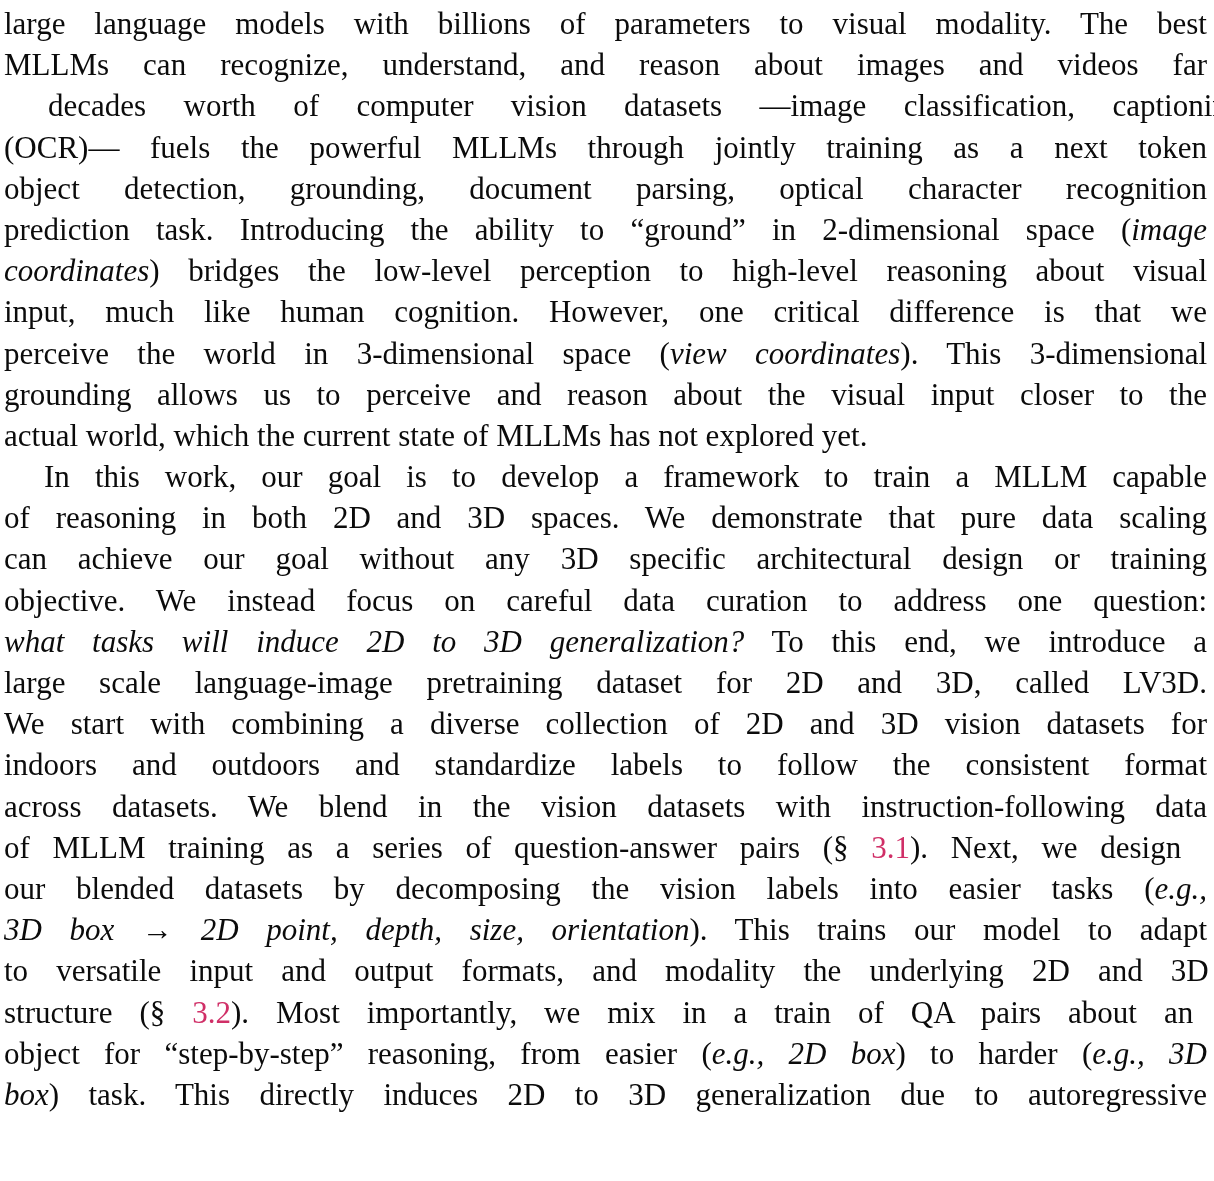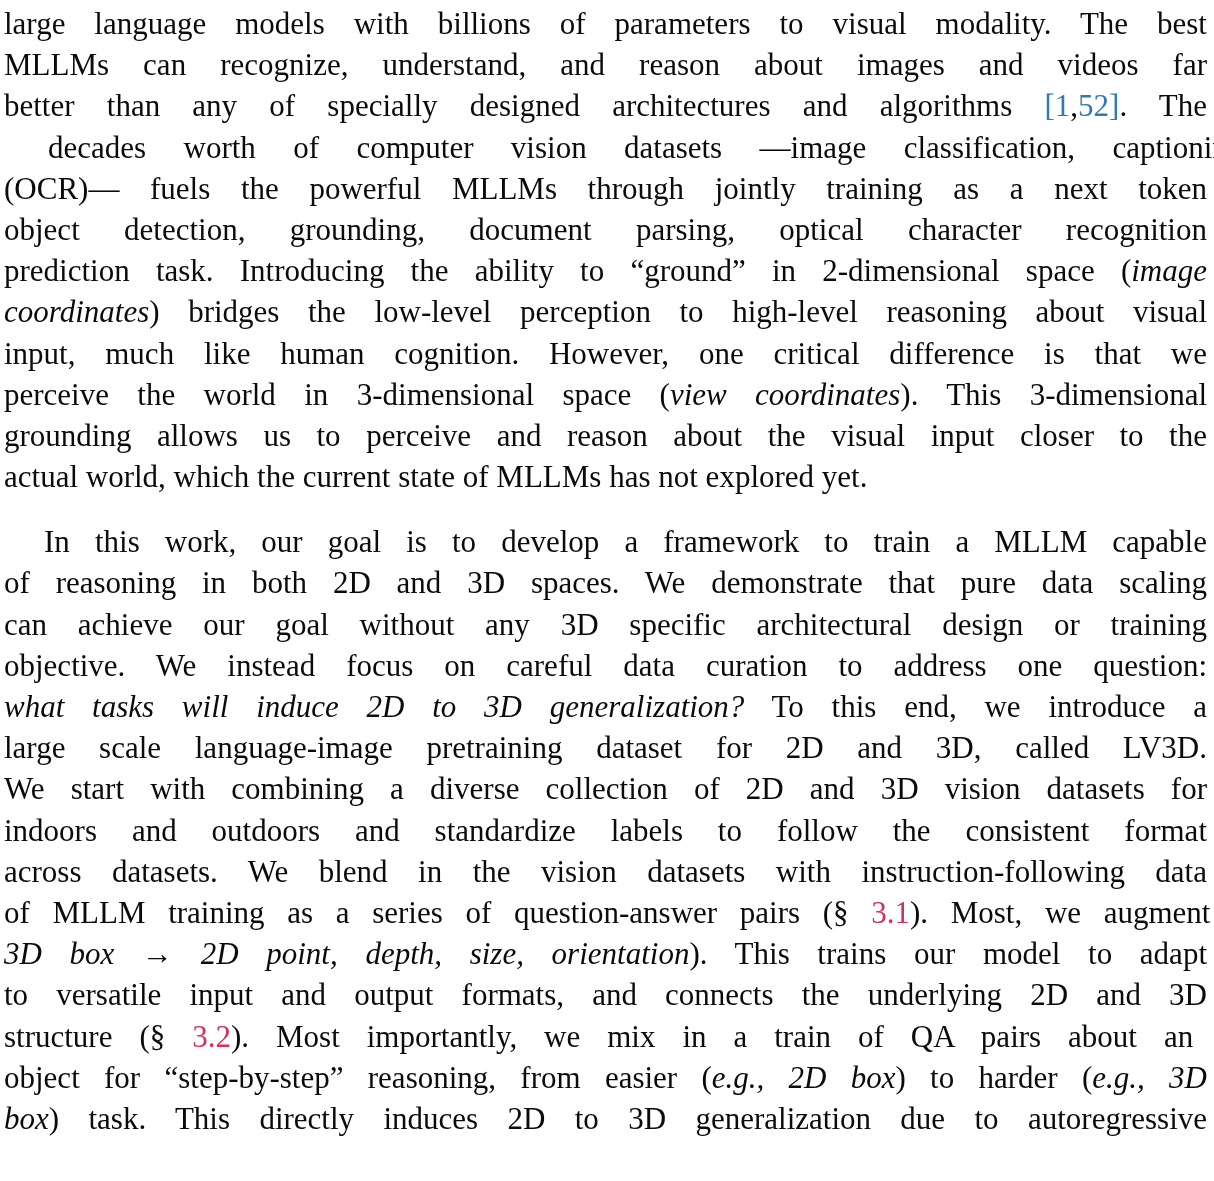--- a/index.html
+++ b/index.html
@@ -16,62 +16,62 @@
     box-sizing: border-box;
     width: 1214px;
     height: 952px;
     padding: 3px 7px 0 4px;
     font-family: "Liberation Serif", "DejaVu Serif", serif;
     font-size: 31px;
     line-height: 41.2px;
     color: #0b0b0b;
   }
   .paragraph { margin: 0; }
-  .paragraph + .paragraph { margin-top: 24px; }
+  .paragraph + .paragraph { }
   .paragraph.indented .line:first-child { text-indent: 40px; }
   .line {
     white-space: pre;
     overflow: visible;
     height: 41.2px;
   }
   .line > span { white-space: pre; }
   .seg { font-style: normal; }
   .seg.i { font-style: italic; }
   .seg.c { color: var(--cite-color); }
   .seg.r { color: var(--ref-color); }
   a.seg { text-decoration: none; cursor: pointer; }
 </style>
 </head>
 <body>
 
 <main class="page" id="page-root" style="--cite-color: #2E7BB3; --ref-color: #D02F67; color: rgb(11, 11, 11); background: rgb(255, 255, 255);">
     <div class="paragraph">
       <div class="line"><span style="word-spacing: 21.209px;"><span class="seg n">large language models with billions of parameters to visual modality. The best</span></span></div>
       <div class="line"><span style="word-spacing: 26.297px;"><span class="seg n">MLLMs can recognize, understand, and reason about images and videos far</span></span></div>
-      <div class="line"><span style="word-spacing: 24.459px;"><span class="seg n">better than any of specially designed architectures and algorithms </span><a class="seg c">[1</a><span class="seg n">,</span><a class="seg c">52]</a><span class="seg n">. The</span></span></div>
       <div class="line"><span style="word-spacing: 29.639px; margin-left: 44px;"><span class="seg n">decades worth of computer vision datasets —image classification, captioning,</span></span></div>
       <div class="line"><span style="word-spacing: 22.875px;"><span class="seg n">(OCR)— fuels the powerful MLLMs through jointly training as a next token</span></span></div>
       <div class="line"><span style="word-spacing: 36.585px;"><span class="seg n">object detection, grounding, document parsing, optical character recognition</span></span></div>
       <div class="line"><span style="word-spacing: 18.456px;"><span class="seg n">prediction task. Introducing the ability to “ground” in 2-dimensional space (</span><span class="seg i">image</span></span></div>
       <div class="line"><span style="word-spacing: 20.825px; text-align: center;"><span class="seg i">coordinates</span><span class="seg n">) bridges the low-level perception to high-level reasoning about visual</span></span></div>
       <div class="line"><span style="word-spacing: 22.036px;"><span class="seg n">input, much like human cognition. However, one critical difference is that we</span></span></div>
       <div class="line"><span style="word-spacing: 20.602px;"><span class="seg n">perceive the world in 3-dimensional space (</span><span class="seg i">view coordinates</span><span class="seg n">). This 3-dimensional</span></span></div>
       <div class="line"><span style="word-spacing: 17.772px;"><span class="seg n">grounding allows us to perceive and reason about the visual input closer to the</span></span></div>
       <div class="line"><span style="word-spacing: 0px;"><span class="seg n">actual world, which the current state of MLLMs has not explored yet.</span></span></div>
     </div>
     <div class="paragraph indented">
       <div class="line"><span style="word-spacing: 17.337px;"><span class="seg n">In this work, our goal is to develop a framework to train a MLLM capable</span></span></div>
       <div class="line"><span style="word-spacing: 18.077px;"><span class="seg n">of reasoning in both 2D and 3D spaces. We demonstrate that pure data scaling</span></span></div>
       <div class="line"><span style="word-spacing: 23.05px;"><span class="seg n">can achieve our goal without any 3D specific architectural design or training</span></span></div>
       <div class="line"><span style="word-spacing: 23.246px;"><span class="seg n">objective. We instead focus on careful data curation to address one question:</span></span></div>
       <div class="line"><span style="word-spacing: 20.026px;"><span class="seg i">what tasks will induce 2D to 3D generalization?</span><span class="seg n"> To this end, we introduce a</span></span></div>
       <div class="line"><span style="word-spacing: 25.956px;"><span class="seg n">large scale language-image pretraining dataset for 2D and 3D, called LV3D.</span></span></div>
       <div class="line"><span style="word-spacing: 18.361px;"><span class="seg n">We start with combining a diverse collection of 2D and 3D vision datasets for</span></span></div>
       <div class="line"><span style="word-spacing: 27.148px;"><span class="seg n">indoors and outdoors and standardize labels to follow the consistent format</span></span></div>
       <div class="line"><span style="word-spacing: 22.717px;"><span class="seg n">across datasets. We blend in the vision datasets with instruction-following data</span></span></div>
-      <div class="line"><span style="word-spacing: 14.925px;"><span class="seg n">of MLLM training as a series of question-answer pairs (§ </span><a class="seg r">3.1</a><span class="seg n">). Most, we augment</span></span></div>
+      <div class="line"><span style="word-spacing: 14.925px;"><span class="seg n">of MLLM training as a series of question-answer pairs (§ </span><a class="seg r">3.1</a><span class="seg n">). Next, we design</span></span></div>
+      <div class="line"><span style="word-spacing: 22.957px;"><span class="seg n">our blended datasets by decomposing the vision labels into easier tasks (</span><span class="seg i">e.g.,</span></span></div>
       <div class="line"><span style="word-spacing: 19.925px;"><span class="seg i">3D box → 2D point, depth, size, orientation</span><span class="seg n">). This trains our model to adapt</span></span></div>
-      <div class="line"><span style="word-spacing: 20.4px;"><span class="seg n">to versatile input and output formats, and connects the underlying 2D and 3D</span></span></div>
+      <div class="line"><span style="word-spacing: 20.4px;"><span class="seg n">to versatile input and output formats, and modality the underlying 2D and 3D</span></span></div>
       <div class="line"><span style="word-spacing: 19.225px;"><span class="seg n">structure (§ </span><a class="seg r">3.2</a><span class="seg n">). Most importantly, we mix in a train of QA pairs about an</span></span></div>
       <div class="line"><span style="word-spacing: 16.536px;"><span class="seg n">object for “step-by-step” reasoning, from easier (</span><span class="seg i">e.g., 2D box</span><span class="seg n">) to harder (</span><span class="seg i">e.g., 3D</span></span></div>
       <div class="line"><span style="word-spacing: 21.607px;"><span class="seg i">box</span><span class="seg n">) task. This directly induces 2D to 3D generalization due to autoregressive</span></span></div>
     </div>
   </main>
 
 </body></html>

